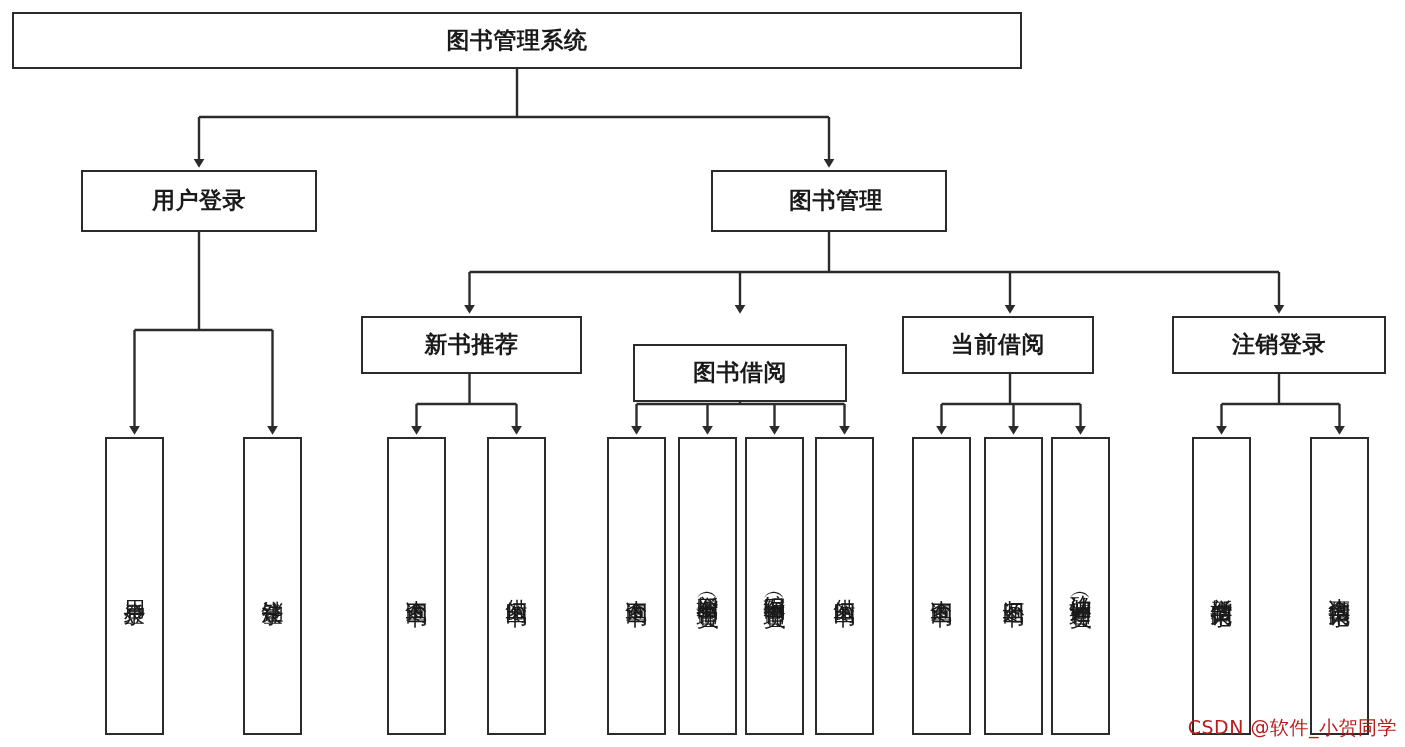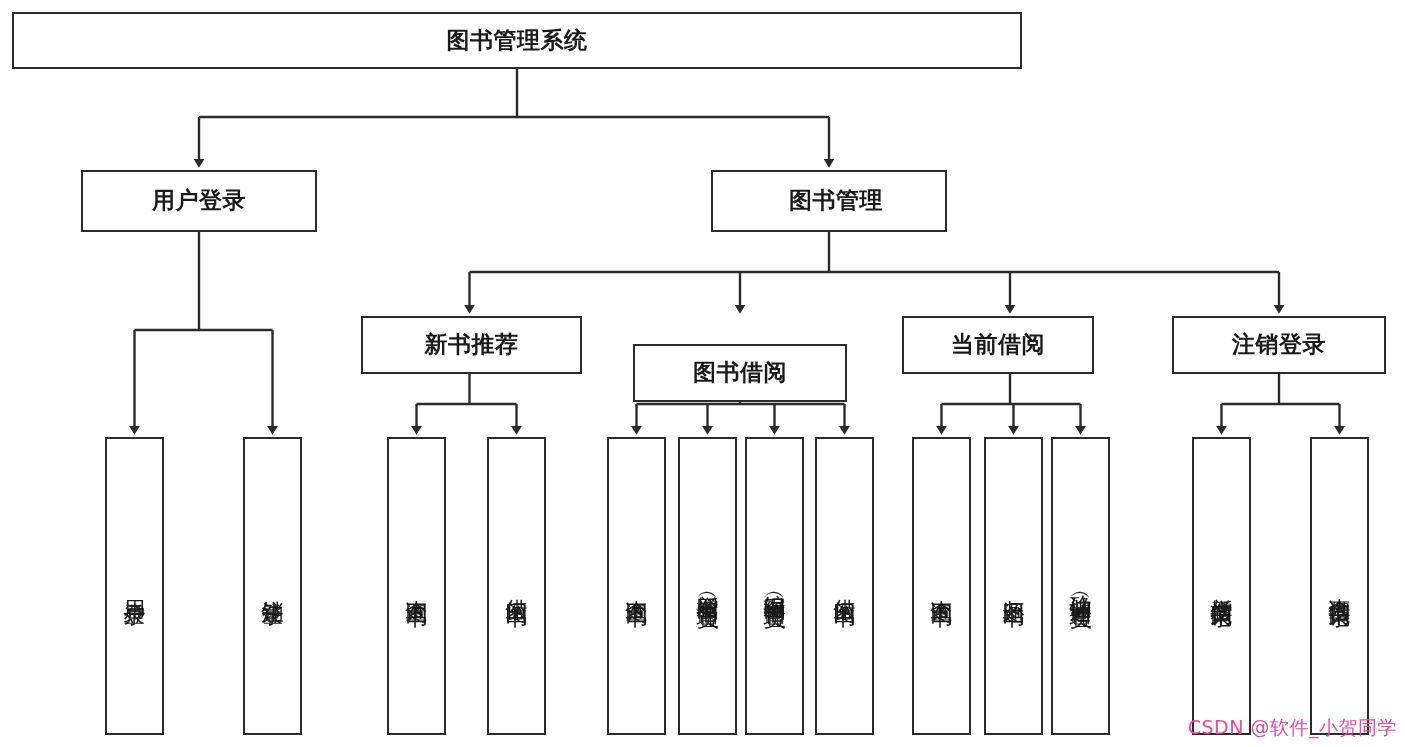--- a/index.html
+++ b/index.html
@@ -59,21 +59,21 @@
   }
   .node.vertical .label {
     writing-mode: vertical-rl;
     text-orientation: upright;
   }
   #watermark {
     position: absolute;
     right: 8px;
     bottom: 6px;
     font-size: 19px;
-    color: #ec4899;
+    color: #b91c1c;
     letter-spacing: 0.5px;
     white-space: nowrap;
     user-select: none;
   }
 </style>
 </head>
 <body>
 
 <div id="diagram-root">
 

